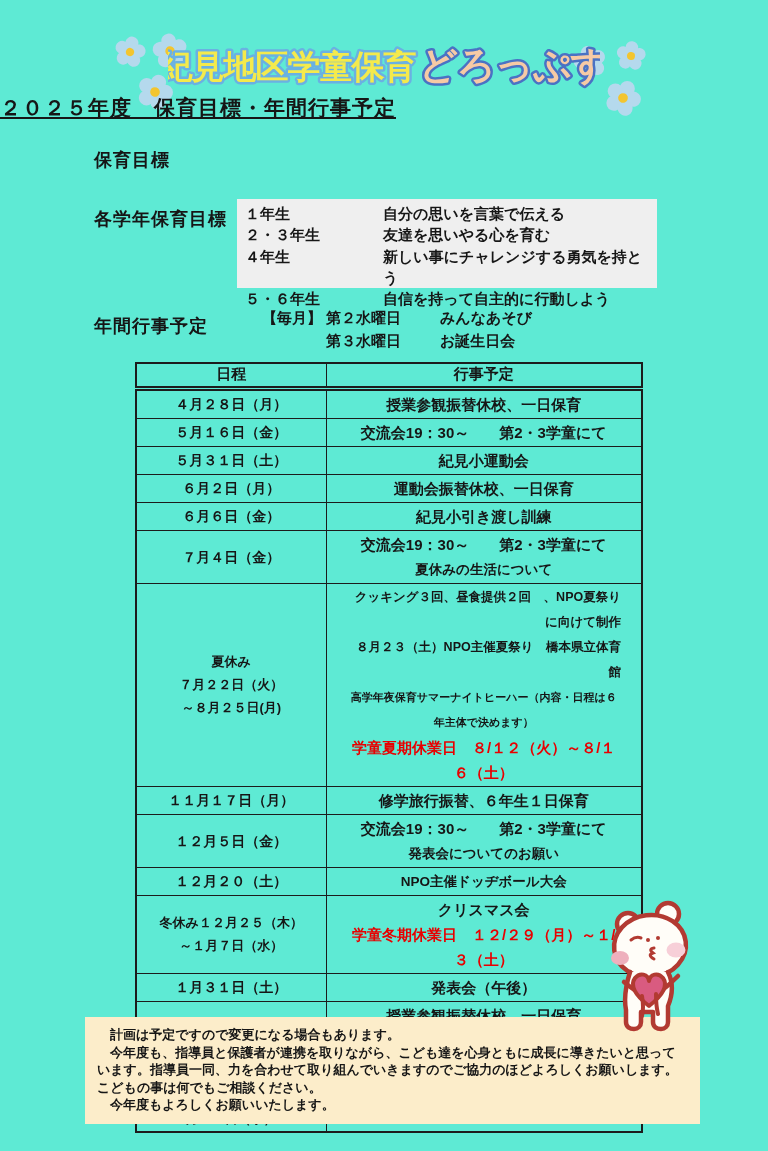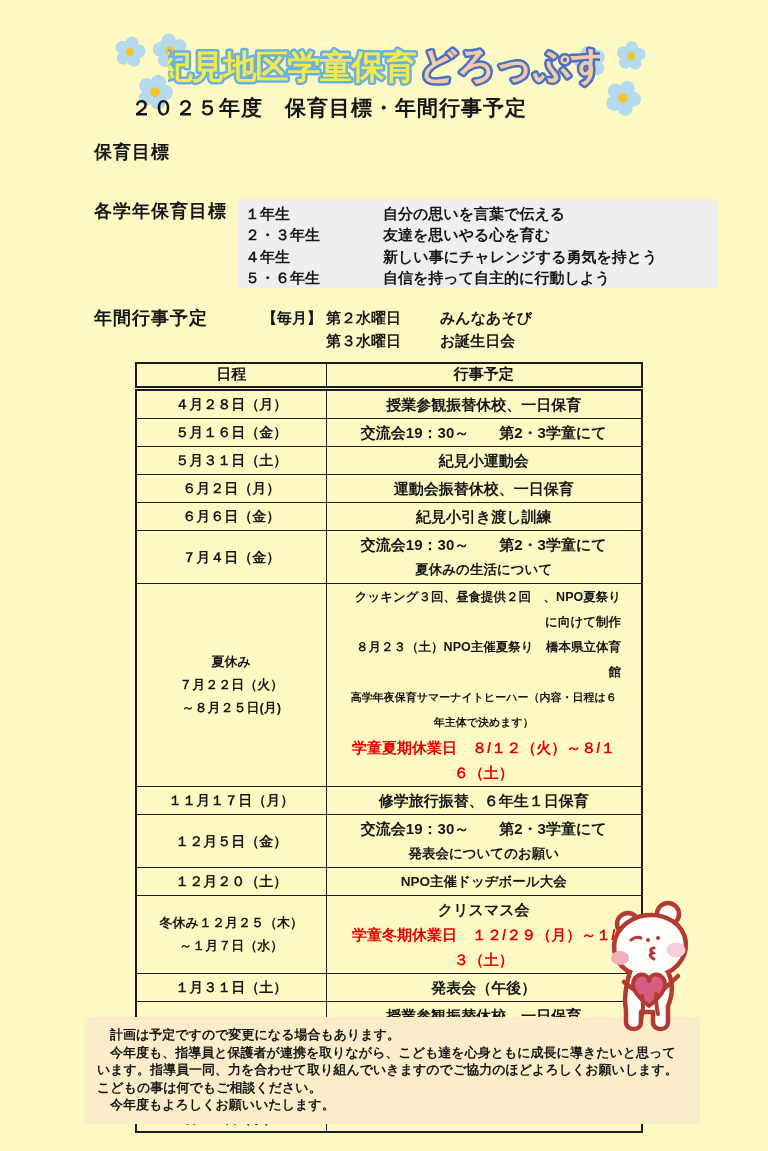--- a/index.html
+++ b/index.html
@@ -15,36 +15,36 @@
     --c-flower-center:#f3c52f;
     --c-bear-outline:#b23a32;
     --c-heart-fill:#d95b80;
     --c-cheek-pink:#eeb0bd;
     --c-cheek-pink-light:#f7cfd8;
     --c-border:#1c1c1c;
   }
   *{margin:0;padding:0;box-sizing:border-box;}
   html,body{background:#fff;}
   body{font-family:"Liberation Sans","DejaVu Sans",sans-serif;color:var(--c-ink);}
-  .page{position:relative;width:768px;height:1151px;background:#fef9c3;overflow:hidden;margin:0 auto;}
+  .page{position:relative;width:768px;height:1151px;background:#5eead4;overflow:hidden;margin:0 auto;}
 
   
   .flowers{position:absolute;}
   .flowers-left{left:100px;top:30px;}
   .flowers-right{left:565px;top:38px;}
   .title-svg{position:absolute;left:168px;top:28px;}
-  .subtitle{position:absolute;left:0;top:94px;width:658px;text-align:center;
-    font-size:21px;font-weight:bold;letter-spacing:1px;}
-
-  
-  .h-label{position:absolute;font-size:18px;font-weight:bold;letter-spacing:1px;}
+  .subtitle{position:absolute;left:0;top:94px;width:658px;
+    font-size:21px;font-weight:bold;letter-spacing:1px;text-decoration:underline;}
+
+  
+  .h-label{position:absolute;font-size:18px;font-weight:bold;letter-spacing:1px;margin-top:8px;}
   .lbl-hoiku{left:94px;top:140px;}
   .main-goal{position:absolute;left:176px;top:154px;font-size:20px;font-weight:bold;letter-spacing:1px;}
   .lbl-gakunen{left:94px;top:199px;}
-  .grade-box{position:absolute;left:237px;top:199px;width:480px;height:89px;
+  .grade-box{position:absolute;left:237px;top:199px;width:420px;height:89px;
     background:var(--c-grade-box-bg);padding:4px 0 8px 8px;}
   .grade-row{display:grid;grid-template-columns:138px auto;line-height:21.3px;
     font-size:15px;font-weight:bold;}
 
   
   .lbl-nenkan{left:94px;top:306px;}
   .monthly{position:absolute;left:262px;top:306px;display:grid;
     grid-template-columns:64px 114px auto;column-gap:0;
     font-size:15px;font-weight:bold;line-height:23px;}
 

